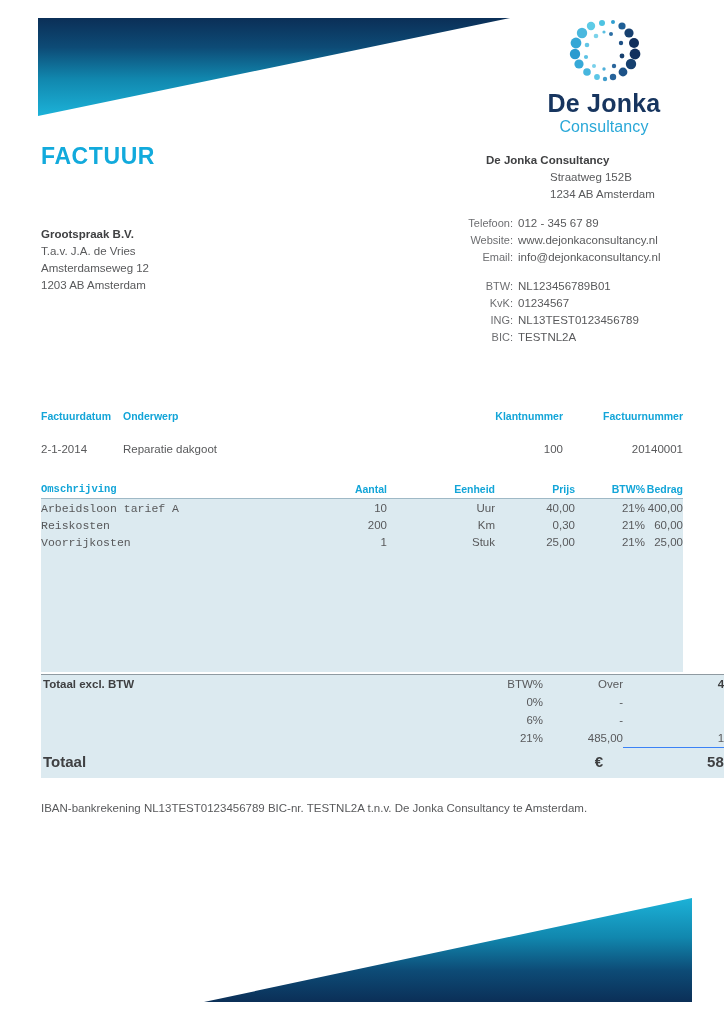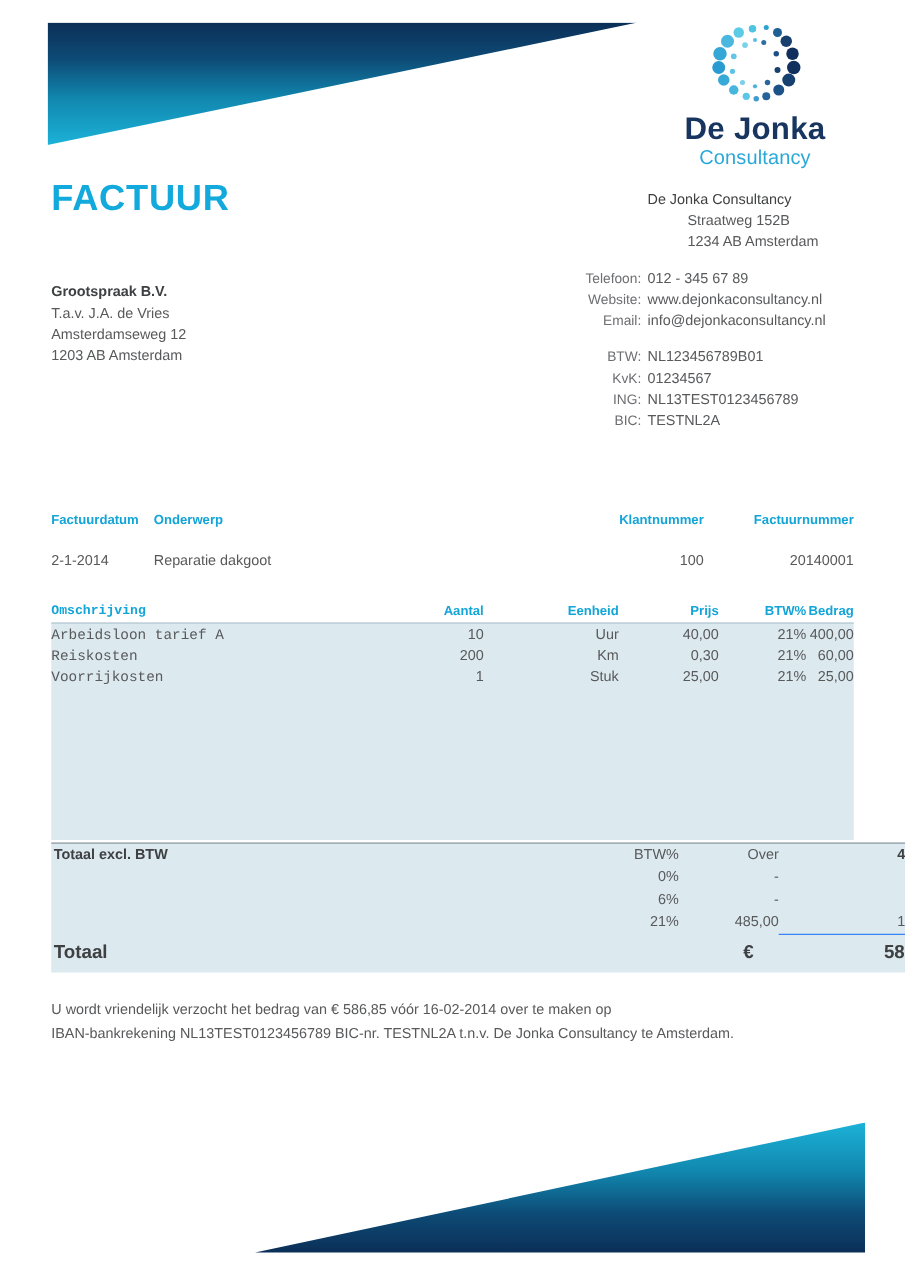--- a/index.html
+++ b/index.html
@@ -67,21 +67,21 @@
     color: #2aa8d8;
     line-height: 1.3;
     letter-spacing: 0.1px;
   }
 
   
   .factuur-title {
     position: absolute;
     left: 41px;
     top: 143px;
-    font-size: 29px;
+    font-size: 23px;
     font-weight: bold;
     color: #12aadc;
     letter-spacing: 0.6px;
   }
 
   
   .addressee {
     position: absolute;
     left: 41px;
     top: 226px;
@@ -94,23 +94,23 @@
   
   .company-block {
     position: absolute;
     left: 440px;
     top: 152px;
     width: 252px;
     font-size: 11.5px;
     color: #58595b;
   }
   .company-name {
-    font-weight: normal;
+    font-weight: bold;
     color: #3f4042;
-    margin-left: 78px;
+    margin-left: 46px;
     line-height: 17px;
   }
   .company-addr {
     margin-left: 110px;
     line-height: 17px;
   }
   .kv-group { margin-top: 12px; }
   .kv-row {
     display: flex;
     line-height: 17px;
@@ -439,17 +439,16 @@
     </div>
 
     <div class="grand">
       <div class="grand-label">Totaal</div>
       <div class="grand-cur">€</div>
       <div class="grand-amt">586,85</div>
     </div>
   </div>
 
   <div class="footnote">
-    <div>U wordt vriendelijk verzocht het bedrag van € 586,85 vóór 16-02-2014 over te maken op</div>
     <div>IBAN-bankrekening NL13TEST0123456789 BIC-nr. TESTNL2A t.n.v. De Jonka Consultancy te Amsterdam.</div>
   </div>
 
 </div>
 
 </body></html>

